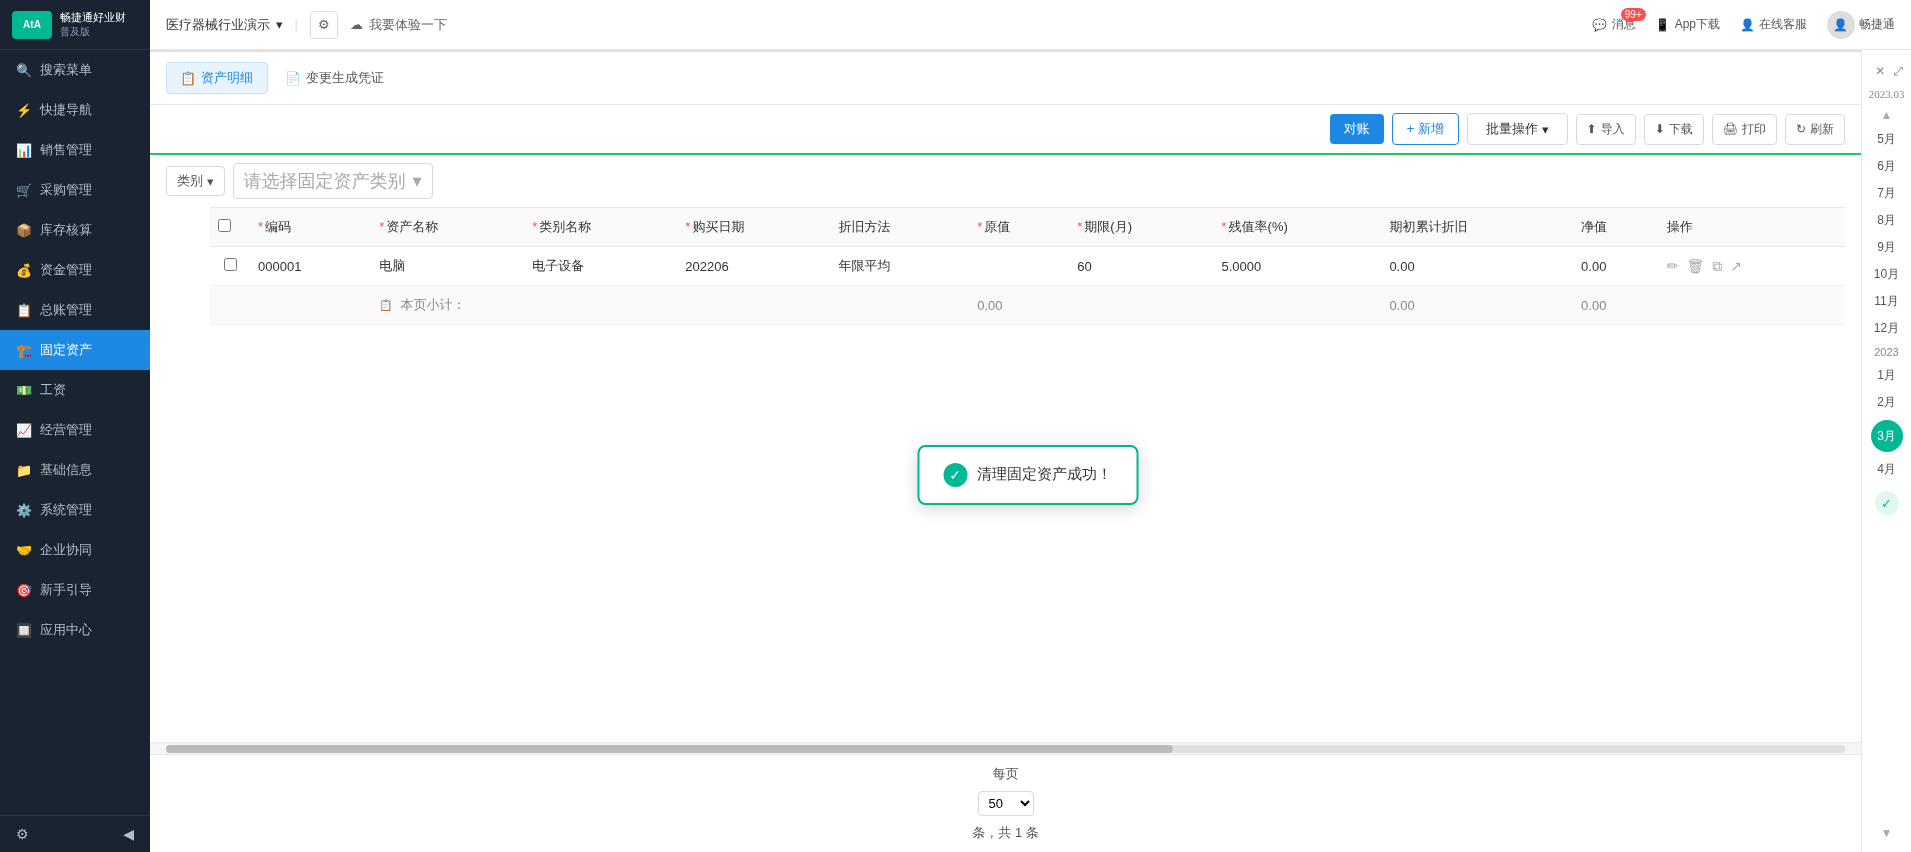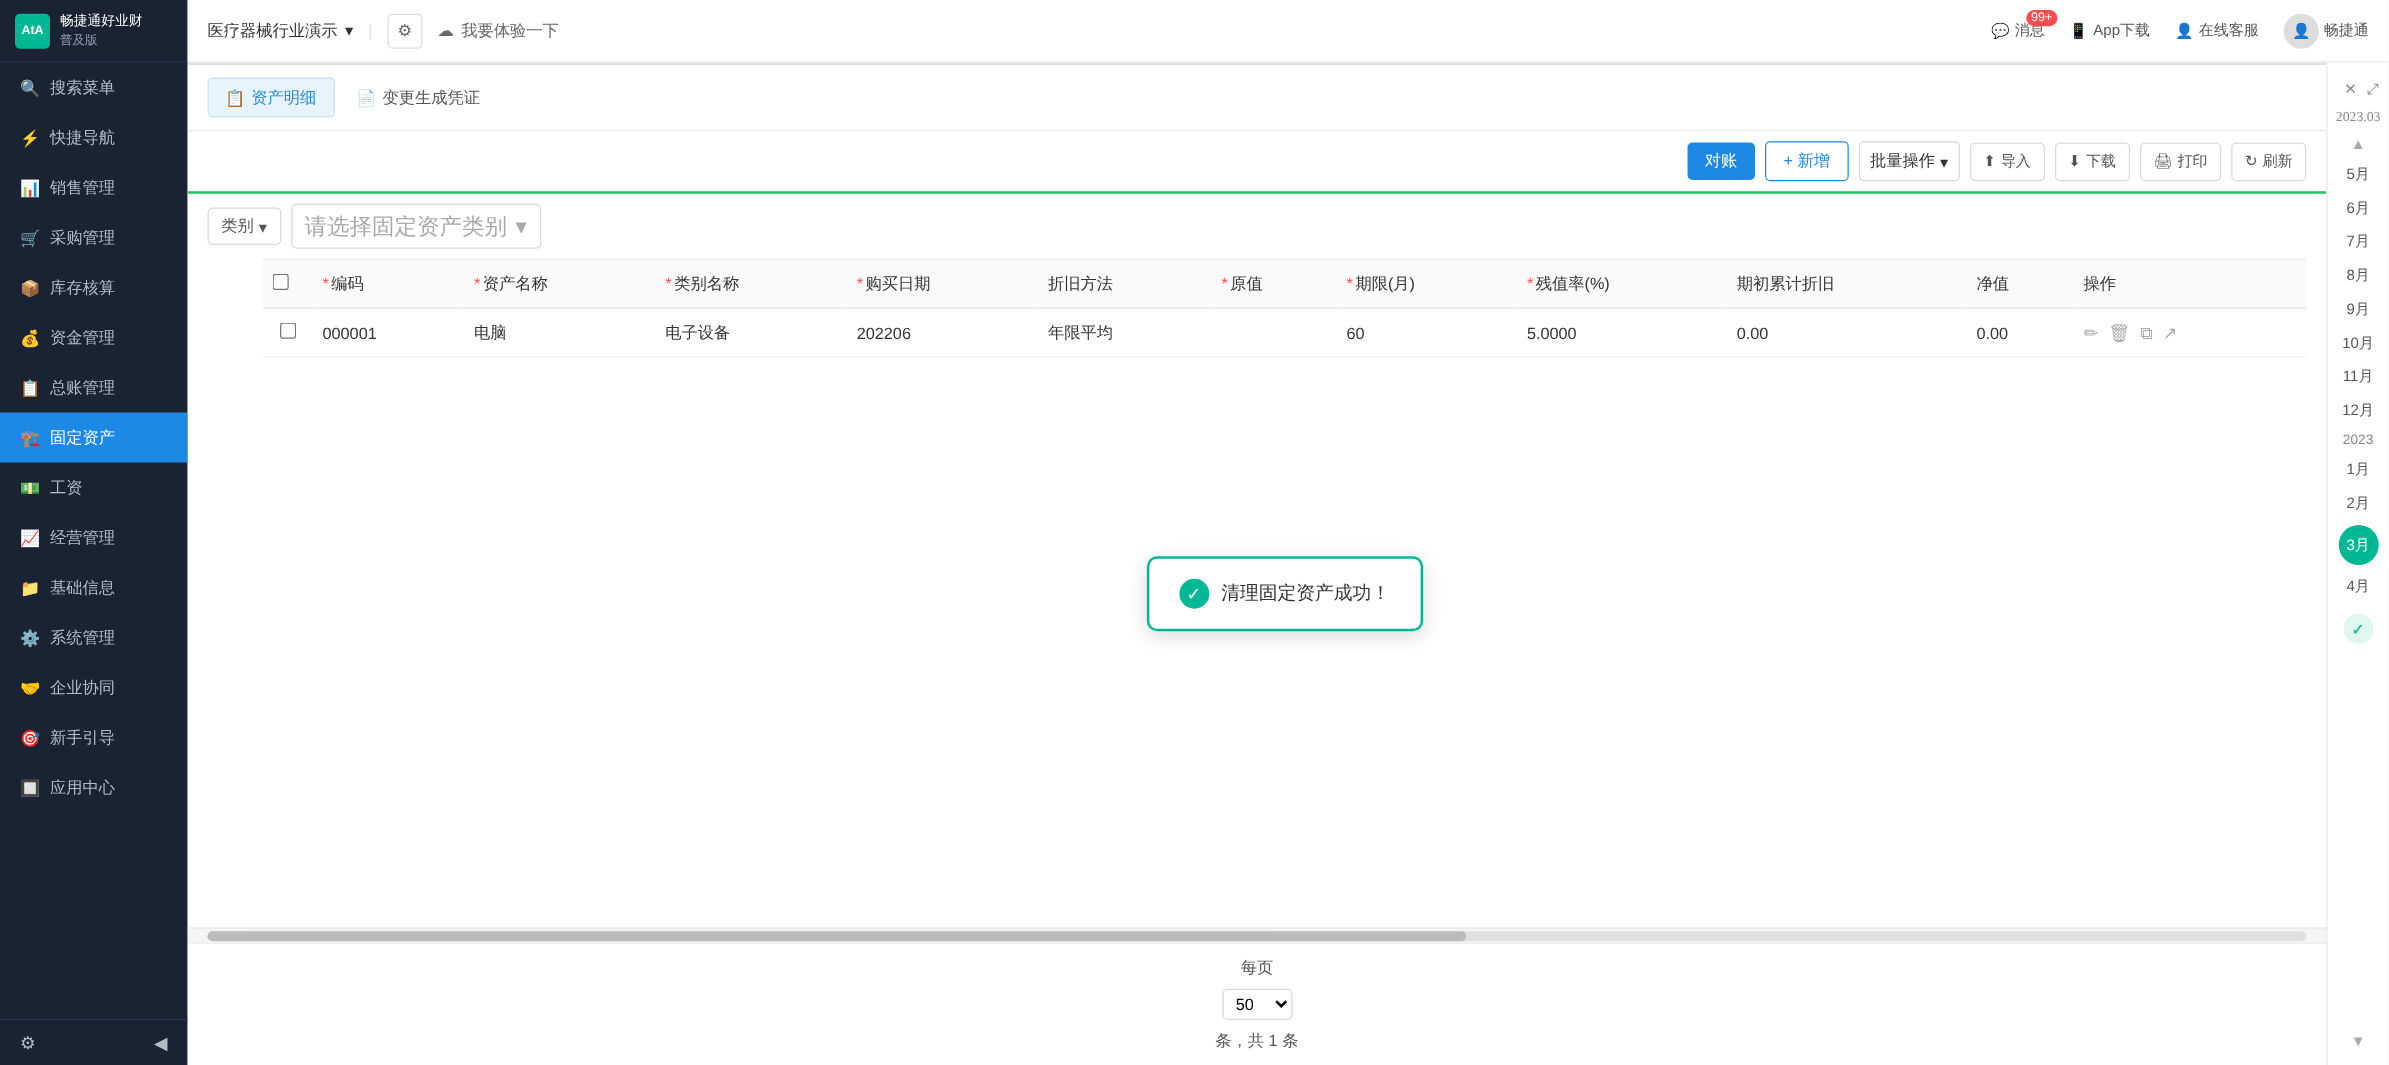--- a/index.html
+++ b/index.html
@@ -16,21 +16,21 @@
     }
     .sidebar-header {
       padding: 10px 12px;
       border-bottom: 1px solid #2a3447;
       display: flex;
       align-items: center;
       gap: 8px;
       min-height: 50px;
     }
     .sidebar-logo-icon {
-      width: 28px;
+      width: 40px;
       height: 28px;
       background: #00b894;
       border-radius: 4px;
       display: flex;
       align-items: center;
       justify-content: center;
       color: white;
       font-size: 10px;
       font-weight: bold;
     }
@@ -297,21 +297,21 @@
       cursor: pointer;
       font-size: 13px;
       display: flex;
       align-items: center;
       gap: 4px;
     }
     .btn-batch {
       background: #fff;
       color: #333;
       border: 1px solid #d9d9d9;
-      padding: 6px 8px;
+      padding: 6px 18px;
       border-radius: 4px;
       cursor: pointer;
       font-size: 13px;
       display: flex;
       align-items: center;
       gap: 4px;
     }
     .btn-icon {
       background: #fff;
       color: #555;
@@ -741,20 +741,34 @@
                   <td>0.00</td>
                   <td>
                     <div class="action-icons">
                       <span class="action-icon">✏</span>
                       <span class="action-icon">🗑</span>
                       <span class="action-icon">⧉</span>
                       <span class="action-icon">↗</span>
                     </div>
                   </td>
                 </tr>
+                <tr class="subtotal-row">
+                  <td></td>
+                  <td></td>
+                  <td colspan="4">
+                    <span class="subtotal-icon">📋</span>
+                    <span>本页小计：</span>
+                  </td>
+                  <td>0.00</td>
+                  <td></td>
+                  <td></td>
+                  <td>0.00</td>
+                  <td>0.00</td>
+                  <td></td>
+                </tr>
               </tbody>
             </table>
           </div>
 
           <div class="toast-overlay">
             <div class="toast">
               <div class="toast-icon">✓</div>
               <span>清理固定资产成功！</span>
             </div>
           </div>

